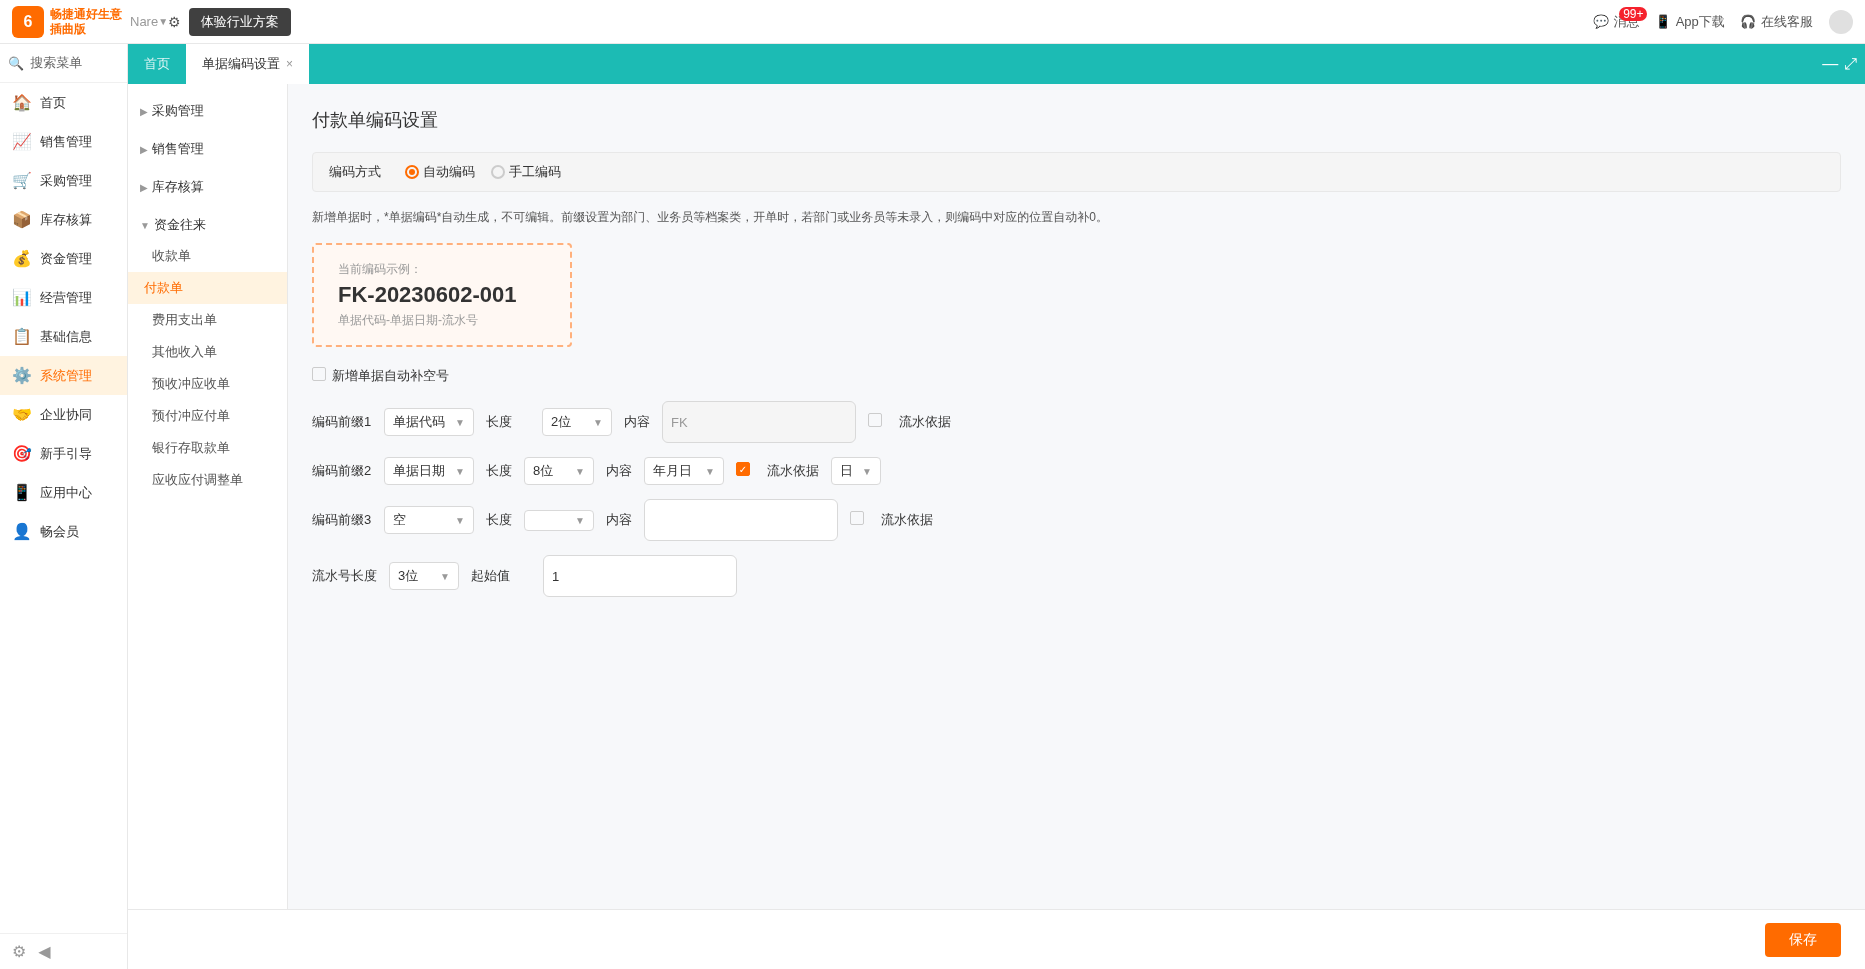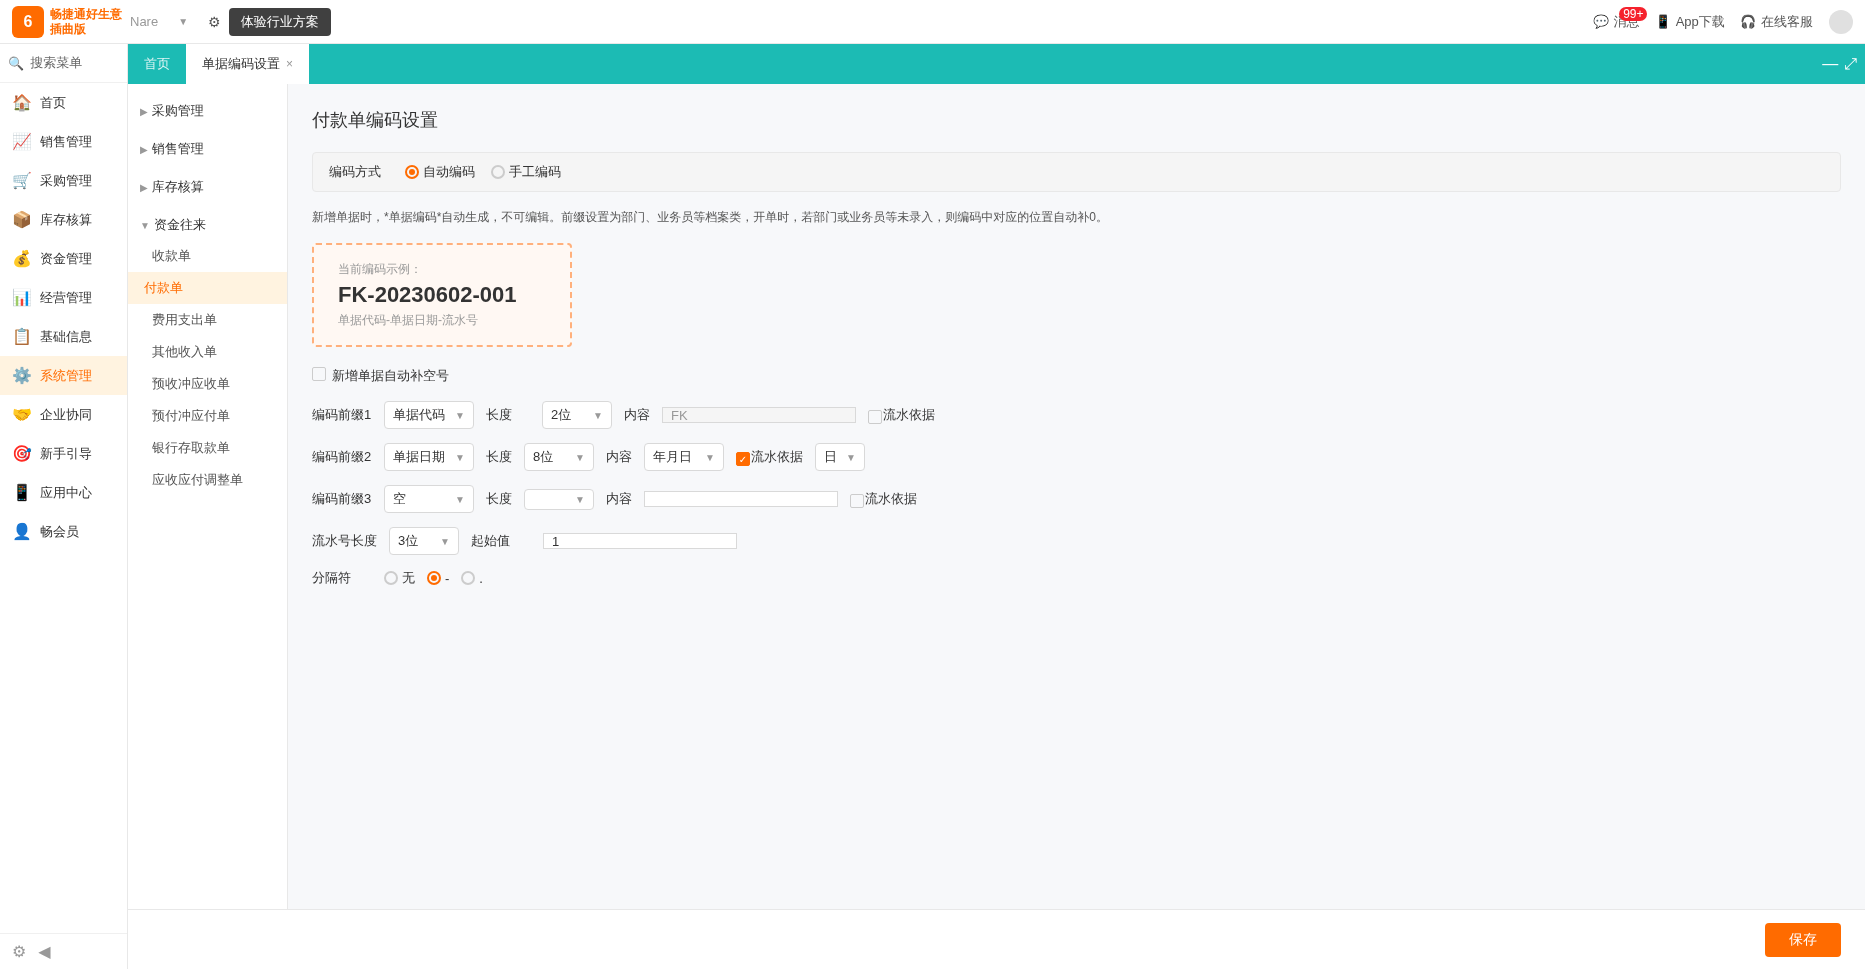--- a/index.html
+++ b/index.html
@@ -13,21 +13,21 @@
       display: flex;
       align-items: center;
       padding: 0 12px;
       justify-content: space-between;
       flex-shrink: 0;
     }
     .topbar-left { display: flex; align-items: center; gap: 8px; }
     .topbar-logo { display: flex; align-items: center; gap: 6px; }
     .logo-icon { width: 32px; height: 32px; background: #ff6b00; border-radius: 6px; display: flex; align-items: center; justify-content: center; color: #fff; font-size: 16px; font-weight: bold; }
     .logo-text { font-size: 12px; color: #ff6b00; font-weight: bold; line-height: 1.2; }
-    .topbar-nav { display: flex; align-items: center; gap: 20px; }
+    .topbar-nav { display: flex; align-items: center; gap: 0; }
     .topbar-btn-trial { background: #404040; color: #fff; border: none; border-radius: 4px; padding: 5px 12px; cursor: pointer; font-size: 13px; }
     .topbar-right { display: flex; align-items: center; gap: 16px; color: #555; font-size: 13px; }
     .topbar-right-item { display: flex; align-items: center; gap: 4px; cursor: pointer; position: relative; }
     .badge { background: #f5222d; color: #fff; border-radius: 10px; font-size: 12px; padding: 0 4px; position: absolute; top: -6px; right: -8px; }
     .chevron-icon { color: #999; font-size: 10px; }
     .gear-icon { color: #555; font-size: 14px; cursor: pointer; }
 
     
     .main-container { display: flex; flex: 1; overflow: hidden; }
 
@@ -193,32 +193,32 @@
       padding: 4px 8px;
       cursor: pointer;
       gap: 4px;
       font-size: 13px;
       color: #333;
       min-width: 90px;
     }
     .form-select .chevron { font-size: 10px; color: #999; margin-left: auto; }
     .form-input-text {
       border: 1px solid #d9d9d9;
-      border-radius: 0;
-      padding: 6px 8px;
+      border-radius: 6px;
+      padding: 20px 8px;
       font-size: 13px;
       color: #333;
       background: #fff;
       min-width: 80px;
       height: 16px;
     }
     .form-input-text.readonly { background: #f5f5f5; color: #999; }
     .length-label { font-size: 13px; color: #333; }
     .content-label { font-size: 13px; color: #333; }
-    .checkbox-inline { display: flex; align-items: flex-end; gap: 1px; font-size: 13px; color: #333; }
+    .checkbox-inline { display: flex; align-items: flex-start; gap: 17px; font-size: 13px; color: #333; }
     .checkbox-inline .checkbox-box { flex-shrink: 0; }
 
     
     .separator-row {
       display: flex;
       align-items: center;
       gap: 12px;
       margin-bottom: 14px;
     }
 
@@ -502,35 +502,20 @@
           <span class="form-label">流水号长度</span>
           <div class="form-select" style="min-width:70px;">
             <span>3位</span>
             <span class="chevron">▼</span>
           </div>
           <span class="form-label">起始值</span>
           <input class="form-input-text" value="1" style="min-width: 80px;">
         </div>
 
         
-        <div class="separator-row">
-          <span class="form-label">分隔符</span>
-          <label class="radio-option">
-            <span class="radio-dot"></span>
-            <span>无</span>
-          </label>
-          <label class="radio-option">
-            <span class="radio-dot checked"></span>
-            <span>-</span>
-          </label>
-          <label class="radio-option">
-            <span class="radio-dot"></span>
-            <span>.</span>
-          </label>
-        </div>
 
       </div>
     </div>
 
     <div class="bottom-bar">
       <button class="save-button">保存</button>
     </div>
 
   </div>
 </div>

